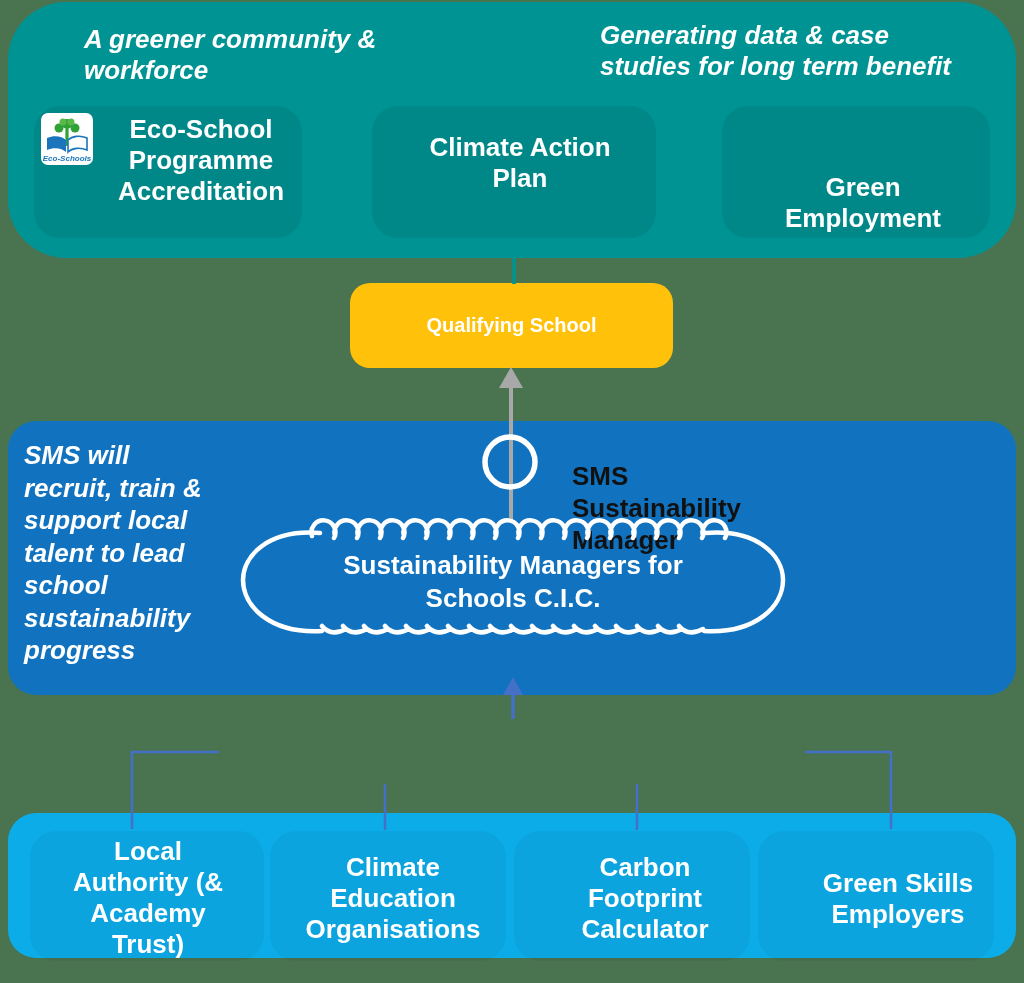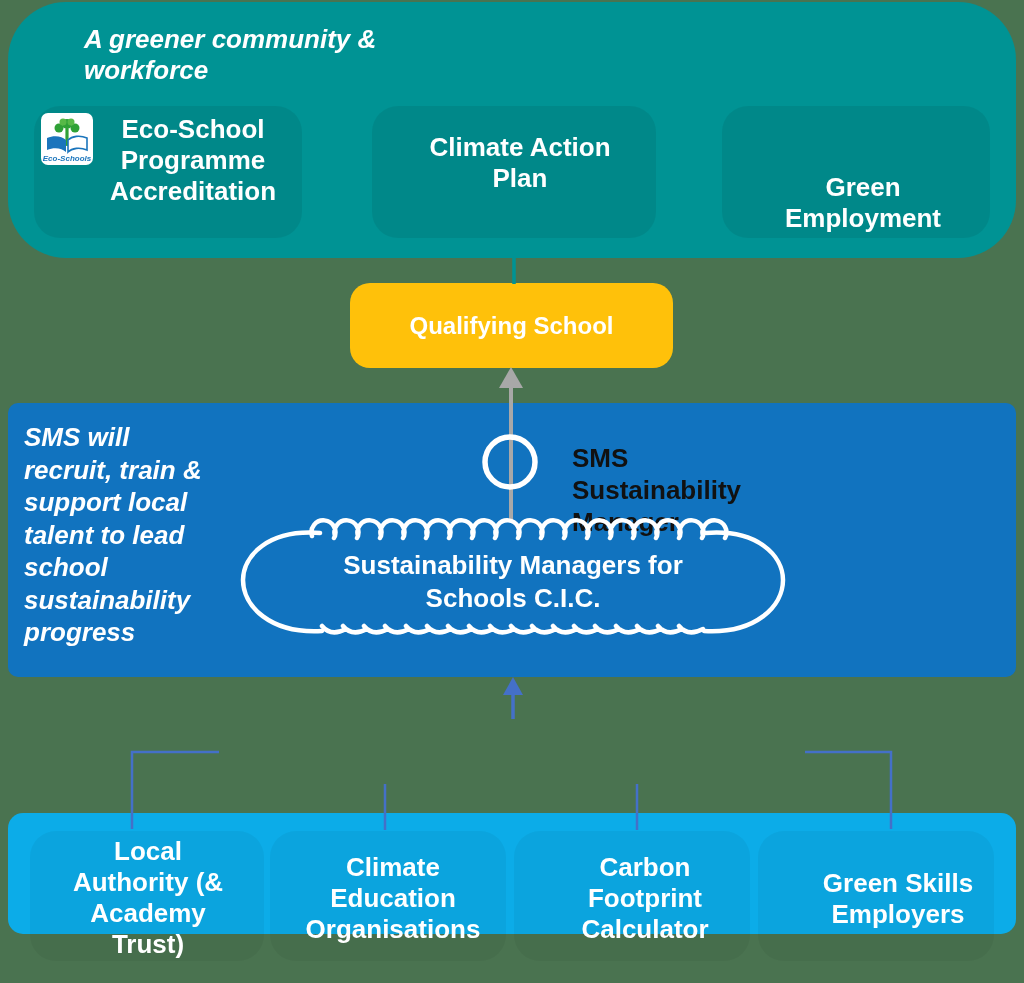--- a/index.html
+++ b/index.html
@@ -10,35 +10,35 @@
   body{background:var(--bg);font-family:"Liberation Sans",sans-serif;}
   .stage{position:relative;width:1024px;height:983px;background:var(--bg);overflow:hidden;}
   .box{position:absolute;}
   .pre{white-space:pre-line;}
   .b{font-weight:bold;}
   .i{font-style:italic;}
   .w{color:var(--white);}
   .k{color:var(--ink);}
 
   .teal-box{left:8px;top:2px;width:1008px;height:256px;background:var(--teal);border-radius:58px;}
-  .blue-box{left:8px;top:403px;width:1008px;height:274px;background:var(--blue);border-radius:10px;}
-  .cyan-box{left:8px;top:813px;width:1008px;height:121px;background:var(--cyan);border-radius:15px;}
+  .blue-box{left:8px;top:421px;width:1008px;height:274px;background:var(--blue);border-radius:28px;}
+  .cyan-box{left:8px;top:813px;width:1008px;height:145px;background:var(--cyan);border-radius:28px;}
   .yellow-box{left:350px;top:283px;width:323px;height:85px;background:var(--yellow);border-radius:20px;
               display:flex;align-items:center;justify-content:center;}
   .white-bar{left:219px;top:718px;width:586px;height:66px;background:var(--white);
              display:flex;align-items:center;justify-content:center;text-align:center;}
 
   .subpanel{position:absolute;background:rgba(0,0,0,0.07);border-radius:26px;}
   .subpanel.cy{background:rgba(0,0,0,0.045);}
 
   .goal{font-size:26px;line-height:31px;}
   .item{font-size:26px;line-height:31px;text-align:center;}
   .note{font-size:26px;line-height:32.5px;}
   .bar-text{font-size:27px;line-height:31px;}
-  .qs-text{font-size:24px;text-align:center;}
+  .qs-text{font-size:20px;text-align:center;}
   .rope-text{position:absolute;left:282px;top:549px;width:462px;text-align:center;
              font-size:26px;line-height:33px;}
 
   svg.overlay{position:absolute;left:0;top:0;width:1024px;height:983px;pointer-events:none;}
   .rope-stroke{fill:none;stroke:var(--white);stroke-width:4.5;stroke-linecap:round;}
   .conn{fill:none;stroke:var(--connector);stroke-width:2.5;}
   .gray-line{stroke:var(--gray);stroke-width:4;}
   .teal-line{stroke:var(--teal);stroke-width:3.5;}
 </style>
 </head>
@@ -46,39 +46,41 @@
 
 <div class="stage">
 
   <div class="box teal-box">
     <div class="subpanel" style="left:26px;top:104px;width:268px;height:132px;"></div>
     <div class="subpanel" style="left:364px;top:104px;width:284px;height:132px;"></div>
     <div class="subpanel" style="left:714px;top:104px;width:268px;height:132px;"></div>
 
     <div class="box goal b i w pre" style="left:44px;top:22px;width:400px;margin-left:32px;">A greener community &amp;
 workforce</div>
+    <div class="box goal b i w pre" style="left:592px;top:18px;width:410px;">Generating data &amp; case
+studies for long term benefit</div>
 
     <svg class="box" style="left:32px;top:110px;" width="54" height="54" viewBox="0 0 54 54">
       <rect x="1" y="1" width="52" height="52" rx="7" fill="#FFFFFF"></rect>
       <g>
         <circle cx="27" cy="12" r="5" fill="#2FA136"></circle>
         <circle cx="19" cy="16" r="4.5" fill="#2FA136"></circle>
         <circle cx="35" cy="16" r="4.5" fill="#2FA136"></circle>
         <circle cx="23" cy="10" r="3.5" fill="#57B947"></circle>
         <circle cx="31" cy="10" r="3.5" fill="#57B947"></circle>
         <rect x="25.4" y="16" width="3.2" height="18" rx="1.5" fill="#2FA136"></rect>
       </g>
       <g>
         <path d="M7 26 C14 23 22 24 26 28 L26 40 C22 36 14 35 7 38 Z" fill="#1B75BC"></path>
         <path d="M47 26 C40 23 32 24 28 28 L28 40 C32 36 40 35 47 38 Z" fill="#FFFFFF" stroke="#1B75BC" stroke-width="1.6"></path>
       </g>
       <text x="27" y="49" text-anchor="middle" font-size="8" font-weight="bold" font-style="italic" fill="#1B75BC" font-family="Liberation Sans, sans-serif">Eco-Schools</text>
     </svg>
 
-    <div class="box item b w pre" style="left:72px;top:112px;width:226px;">Eco-School
+    <div class="box item b w pre" style="left:80px;top:112px;width:226px;">Eco-School
 Programme
 Accreditation</div>
     <div class="box item b w pre" style="left:380px;top:130px;width:264px;">Climate Action
 Plan</div>
     <div class="box item b w pre" style="left:730px;top:130px;width:250px;margin-top:40px;">Green
 Employment</div>
   </div>
 
   <div class="box yellow-box">
     <div class="qs-text b w">Qualifying School</div>

